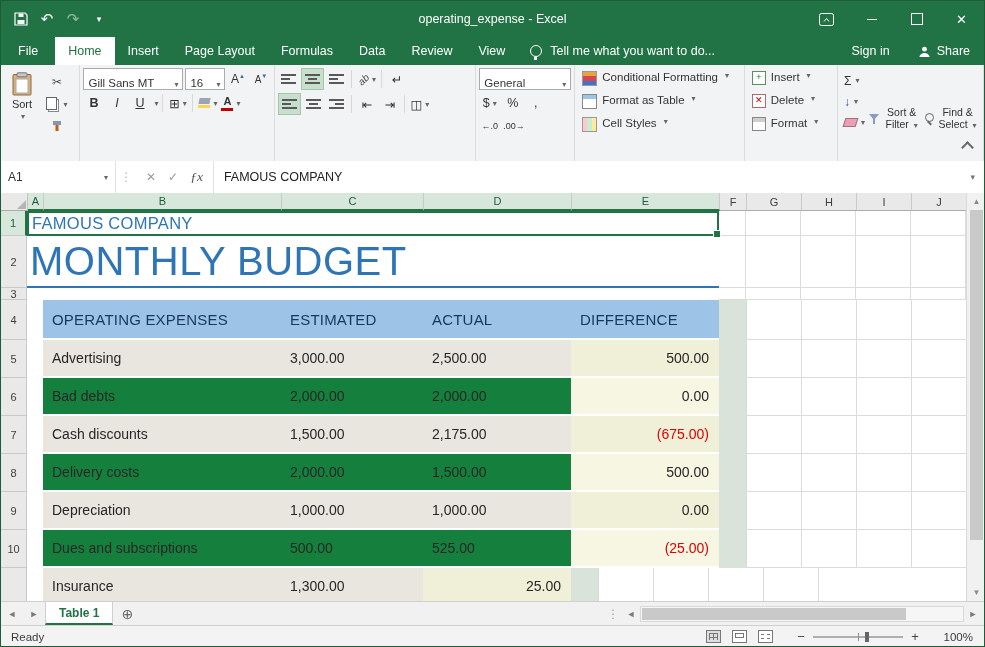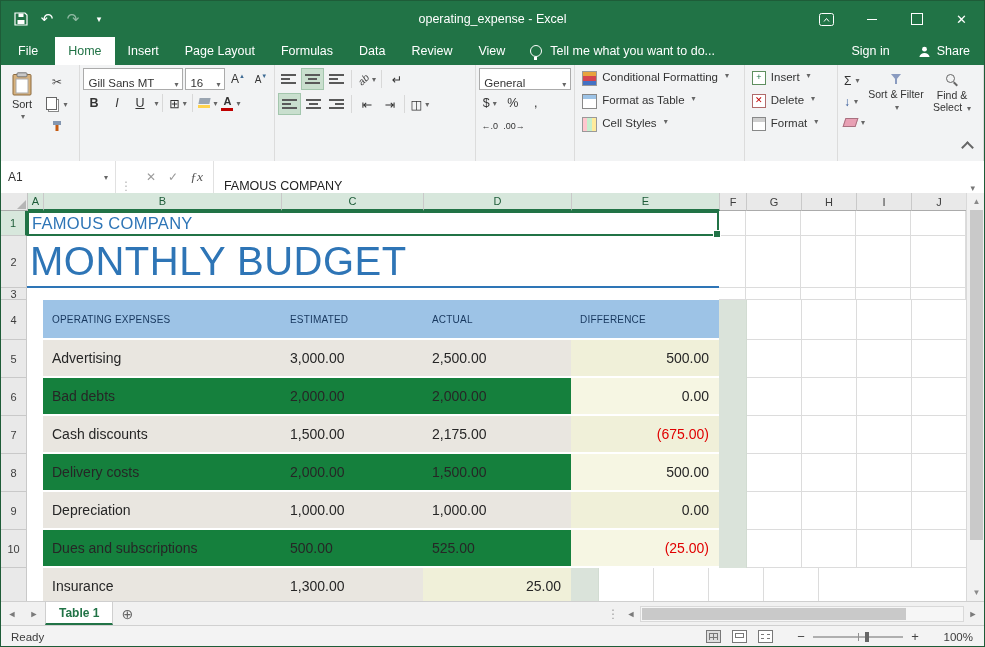--- a/index.html
+++ b/index.html
@@ -68,34 +68,34 @@
   .i-fat{width:13px;height:13px;border:1px solid #888;background:linear-gradient(#9dc3e6 0 4px,#fff 4px);flex:0 0 13px}
   .i-cs{width:13px;height:13px;border:1px solid #999;background:linear-gradient(to right,#ffc7ce 0 33%,#c6efce 33% 66%,#ffeb9c 66%);flex:0 0 13px}
   .i-box{width:12px;height:12px;border:1px solid #888;font-size:9px;line-height:10px;text-align:center;flex:0 0 12px;background:#fff}
   .i-box.green{border-color:#5e8e5e;color:#217346}
   .i-box.red{border-color:#b06a6a;color:#c00000}
   .i-box.gray{background:linear-gradient(#cfcfcf 0 4px,#fff 4px);color:#555}
   .stybtn{display:flex;align-items:flex-start;gap:5px;height:20px;padding:0 4px;font-size:11.5px;color:#333;white-space:nowrap}
   
   .edcol{display:flex;flex-direction:column;gap:2px;padding-top:3px}
   .edsm{display:flex;align-items:center;gap:2px;height:19px;padding:0 3px;font-size:12px;color:#333}
-  .edbig{width:56px;display:flex;flex-direction:column;align-items:center;gap:3px;padding-top:5px;font-size:10.5px;color:#333;text-align:center;line-height:1.15}
+  .edbig{width:56px;display:flex;align-items:center;gap:3px;padding-top:5px;font-size:10.5px;color:#333;text-align:center;line-height:1.15}
   .i-eraser{width:11px;height:7px;background:#e8a0b4;border:1px solid #a8707f;transform:skewX(-18deg);display:inline-block}
   .i-funnel{position:relative;width:12px;height:12px;display:inline-block}
   .i-funnel::before{content:"";position:absolute;left:1px;top:1px;border-left:5px solid transparent;border-right:5px solid transparent;border-top:6px solid #8a9bc0}
   .i-funnel::after{content:"";position:absolute;left:5px;top:6px;width:2px;height:5px;background:#8a9bc0}
   .i-mag{position:relative;width:13px;height:13px;display:inline-block}
   .i-mag::before{content:"";position:absolute;left:1px;top:1px;width:7px;height:7px;border:1.5px solid #666;border-radius:50%}
   .i-mag::after{content:"";position:absolute;right:0;bottom:1px;width:5px;height:2px;background:#666;transform:rotate(45deg)}
   .i-filldown{color:#2f5597;font-weight:bold;font-size:12px}
   .ribbon-collapse{position:absolute;right:12px;bottom:6px}
   .chev-up{width:7px;height:7px;border-left:2px solid #666;border-top:2px solid #666;transform:rotate(45deg);display:inline-block}
 
   
-  .fbar{position:absolute;top:160px;left:0;right:0;height:32px;background:#fff;border-bottom:1px solid #cbcbcb;display:flex;align-items:flex-end}
+  .fbar{position:absolute;top:160px;left:0;right:0;height:32px;background:#fff;border-bottom:1px solid #cbcbcb;display:flex;align-items:center}
   .namebox{width:100px;height:100%;display:flex;align-items:center;justify-content:space-between;padding:0 7px;border-right:1px solid #e1e1e1;font-size:12px;color:#333}
   .fbdots{color:#b5b5b5;padding:0 4px;font-size:12px}
   .fbtns{display:flex;align-items:center;gap:12px;padding:0 10px;color:#9b9b9b;border-right:1px solid #e1e1e1;height:100%;font-size:12px}
   .fx{font-family:"Liberation Serif",serif;font-style:italic;color:#555;font-size:13.5px}
   .fcontent{padding-left:10px;font-size:12.5px;color:#222;flex:1}
   .fexpand{padding-right:9px;color:#777;font-size:9px}
 
   
   .sheetwrap{position:absolute;top:192px;left:0;width:985px;height:408px;background:#fff}
   .wRH{width:26px;flex:0 0 26px}.wA{width:16px;flex:0 0 16px}.wB{width:238px;flex:0 0 238px}.wC{width:142px;flex:0 0 142px}.wD{width:148px;flex:0 0 148px}.wE{width:148px;flex:0 0 148px}.wF{width:27px;flex:0 0 27px}.wG{width:55px;flex:0 0 55px}.wH{width:55px;flex:0 0 55px}.wI{width:55px;flex:0 0 55px}.wJ{width:55px;flex:0 0 55px}
@@ -113,21 +113,21 @@
   .mergeAE{width:692px;flex:0 0 692px;display:flex;align-items:center;box-sizing:border-box}
   .a1sel{border:2px solid #217346;position:relative;padding-left:3px}
   .fillh{position:absolute;right:-4px;bottom:-4px;width:6px;height:6px;background:#217346;border:1px solid #fff}
   .company{font-size:16.5px;color:#2e75b6;letter-spacing:.3px}
   .titlecell{border-bottom:2.5px solid #2e75b6;padding-left:3px}
   .budget{font-size:40px;color:#2e75b6;letter-spacing:.5px;line-height:1;white-space:nowrap}
   .fcellg{border-right:1px solid #dcdcdc;border-bottom:1px solid #dcdcdc;box-sizing:border-box}
   .rgrid{width:220px;flex:0 0 220px;border-bottom:1px solid #dcdcdc;box-sizing:border-box;background:repeating-linear-gradient(to right,transparent 0 54px,#dcdcdc 54px 55px)}
   .fband{background:#dae3da;border-right:1px solid #d2dcd2}
   .tcell{display:flex;align-items:center;padding-left:9px;font-size:14px;color:#262626;border-bottom:2px solid #fff;box-sizing:border-box}
-  .thead .tcell{background:#9dc3e6;color:#17375e;font-size:10px;letter-spacing:.2px}
+  .thead .tcell{background:#9dc3e6;color:#17375e;font-size:15px;letter-spacing:.2px}
   .dr .tcell.wE{justify-content:flex-end;padding-right:10px;padding-left:0}
   .dr.odd .tcell{background:#e9e6e0}
   .dr.odd .tcell.wE{background:#f0f0d9}
   .dr.even .tcell{background:#15803d}
   .dr.even .tcell.wE{background:#f6f6e3}
   .neg{color:#e00000}
   .vscroll{position:absolute;top:0;right:0;width:20px;height:408px;background:#f1f1f1;border-left:1px solid #d9d9d9;display:flex;flex-direction:column;align-items:center;box-sizing:border-box}
   .varrow{height:17px;display:flex;align-items:center;justify-content:center;width:100%;font-size:8px;color:#8a8a8a}
   .vthumb{width:13px;flex:0 0 330px;background:#c9c9c9}
   .vfill{flex:1}

